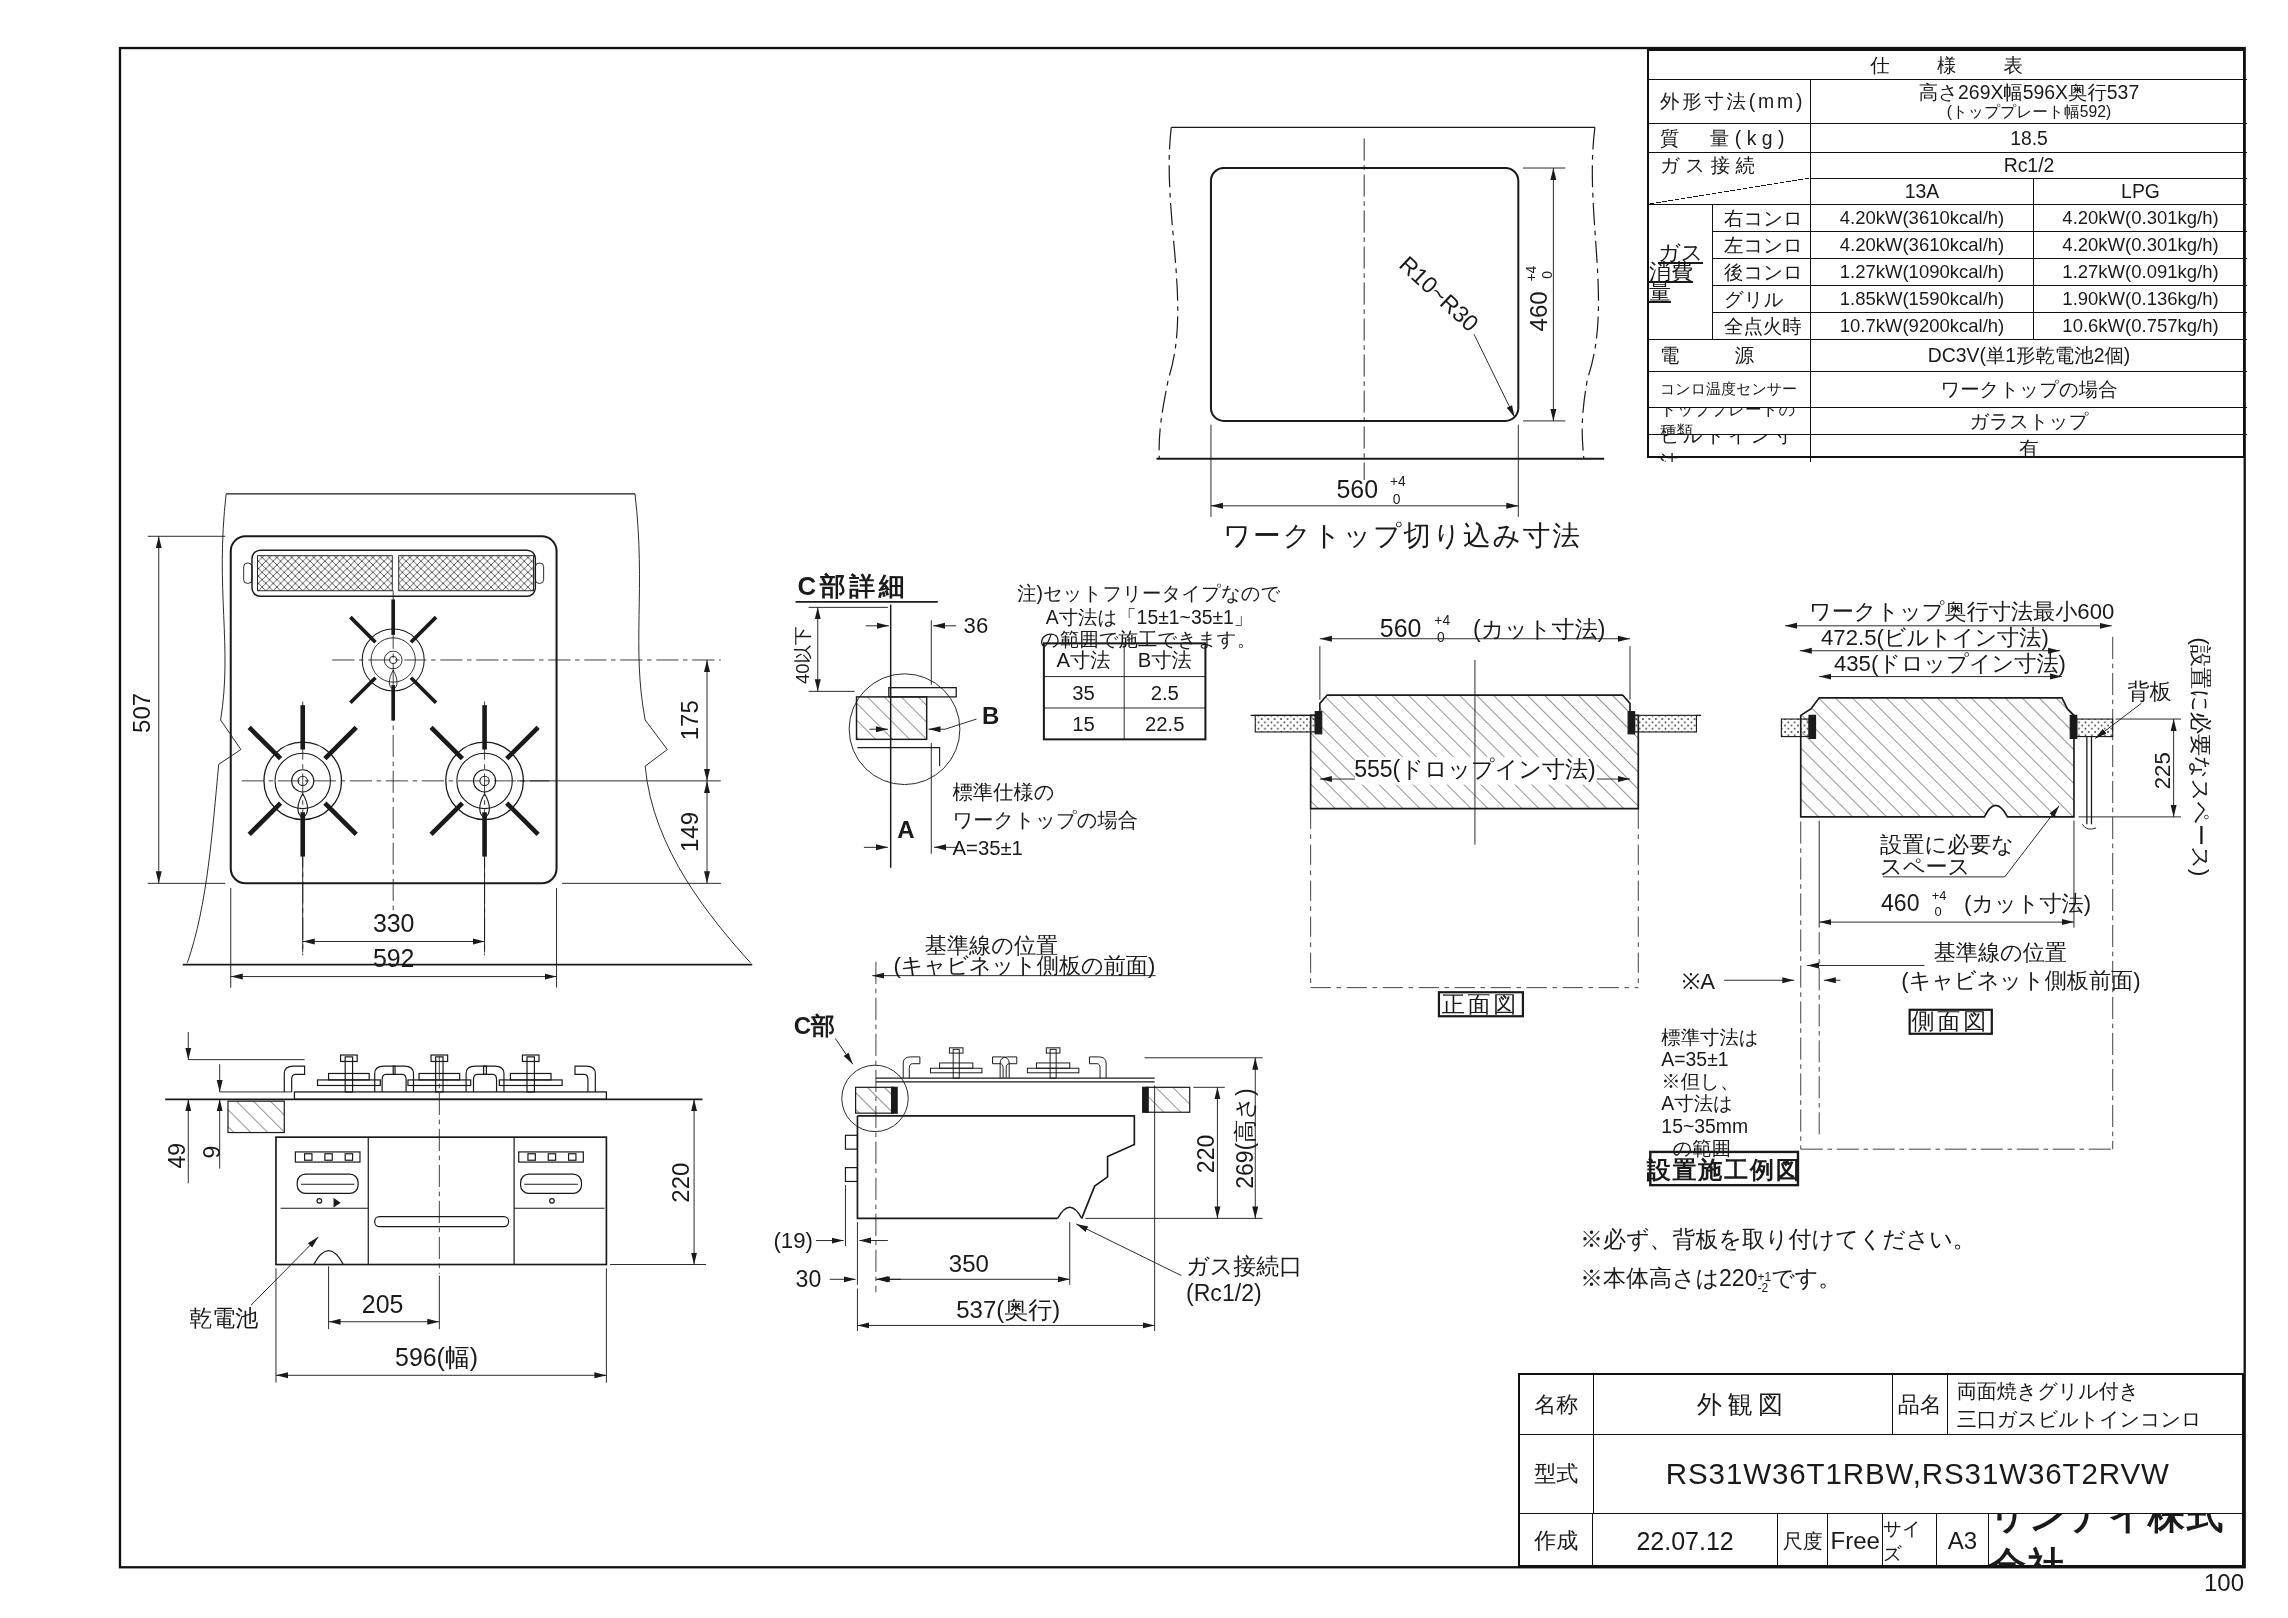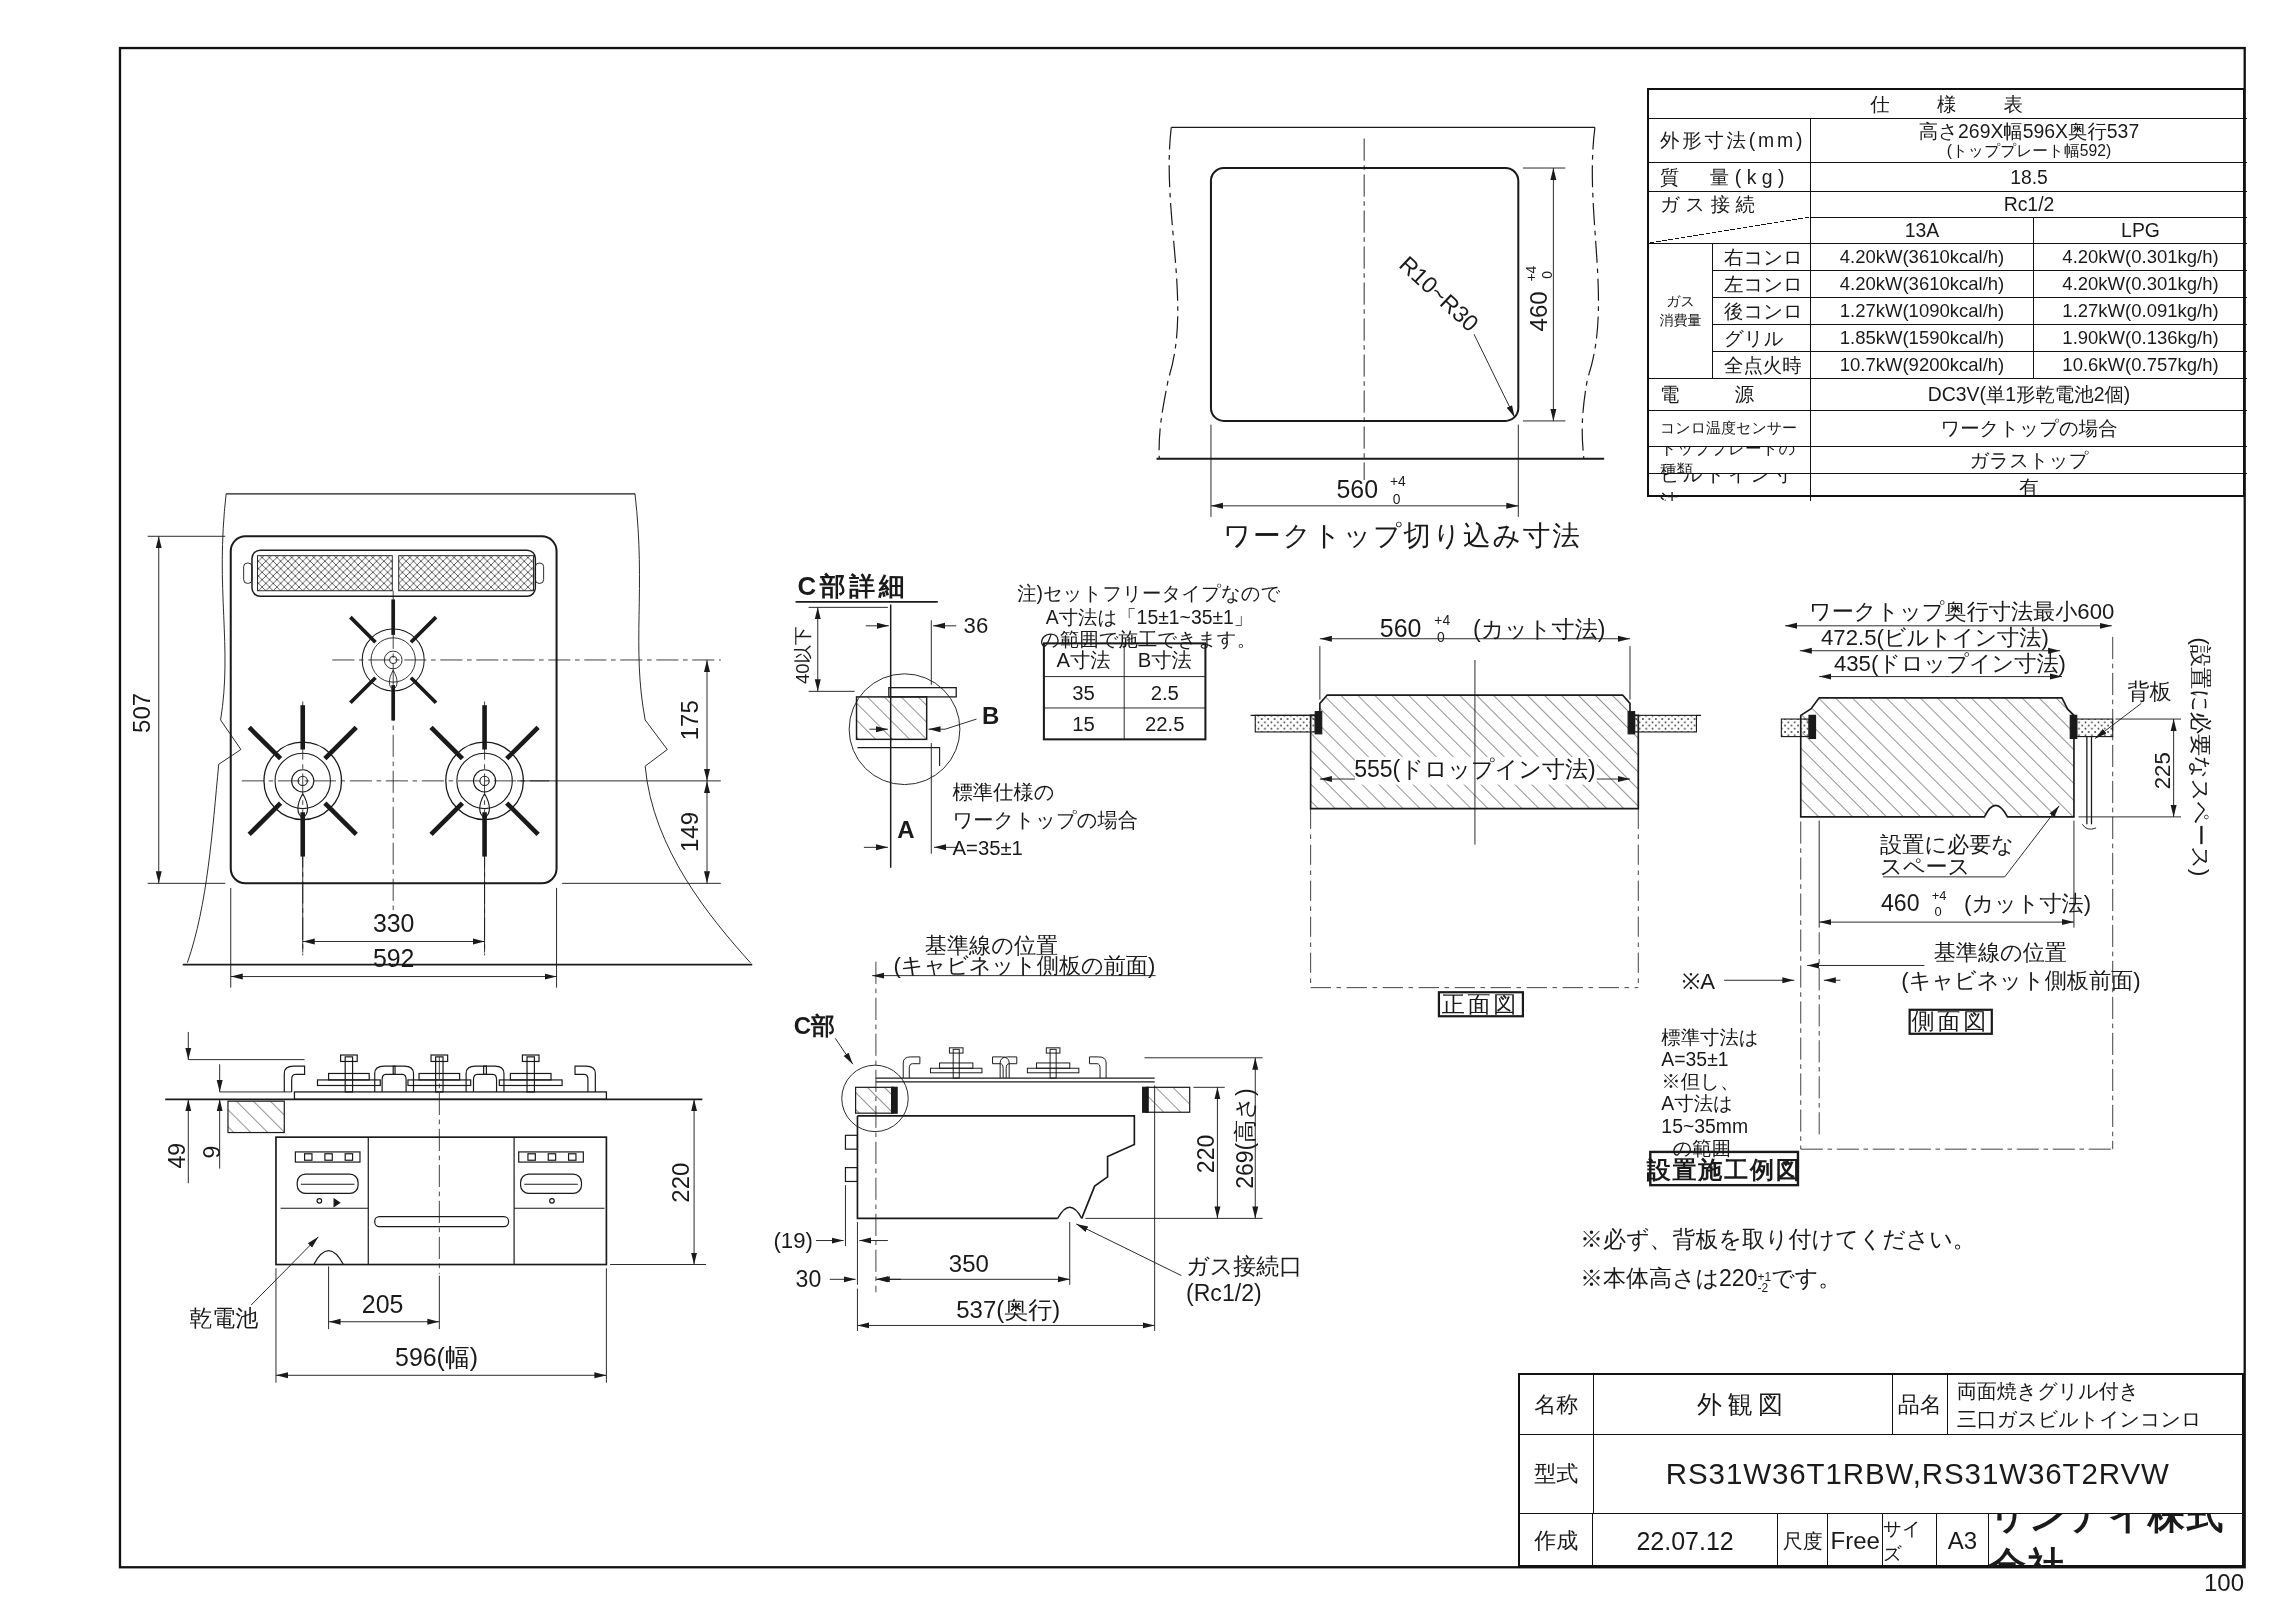--- a/index.html
+++ b/index.html
@@ -5,32 +5,32 @@
   html,body{margin:0;padding:0;background:#fff;}
   #sheet{position:relative;width:2289px;height:1619px;background:#fff;
          font-family:"Liberation Sans",sans-serif;color:#1a1a1a;}
   #lineart{position:absolute;left:0;top:0;}
   svg text{fill:#1a1a1a;font-family:"Liberation Sans",sans-serif;}
   .abs{position:absolute;box-sizing:border-box;}
   
   #spec{left:1647px;top:49px;width:598px;height:409px;border:2.3px solid #111;
         display:grid;grid-template-columns:63px 98px 223px 214px;
         grid-template-rows:28px 44px 29px 26px 26px 27px 27px 27px 27px 27px 32px 36px 27px 28px;
-        font-size:19.4px;margin-top:39px;}
+        font-size:19.4px;}
   #spec .cell{border-left:0.9px solid #111;border-top:0.9px solid #111;
         display:flex;align-items:center;justify-content:center;overflow:hidden;}
   #spec .cell.nL{border-left:none}
   #spec .cell.nT{border-top:none}
   #spec .lab{justify-content:flex-start;padding-left:11px;}
   .ls6{letter-spacing:5.5px}
   .ls3{letter-spacing:2.8px}
   #spec .two{flex-direction:column;line-height:20px;}
   #spec .sub{font-size:15.7px;}
   .diag{background:linear-gradient(to bottom right,transparent 49.3%,#111 49.3%,#111 50.7%,transparent 50.7%);}
-  .vlab{flex-direction:column;line-height:19.4px;font-size:14px;}
+  .vlab{flex-direction:column;line-height:19.4px;font-size:22px;text-decoration:underline;}
   
   #tblock{left:1518px;top:1373px;width:726px;height:194px;border:2.3px solid #111;font-size:22px;}
   #tblock .row{display:flex;box-sizing:border-box;}
   #tblock .c{box-sizing:border-box;border-left:0.9px solid #111;display:flex;
              align-items:center;justify-content:center;overflow:hidden;}
   #tblock .c:first-child{border-left:none}
   #tblock .r2,#tblock .r3{border-top:0.9px solid #111;}
   .company{font-weight:bold;font-size:37px;letter-spacing:1.8px;}
   .model{font-size:29.5px;letter-spacing:0.9px;}
   .hin{flex-direction:column;align-items:flex-start !important;padding-left:9.2px;

